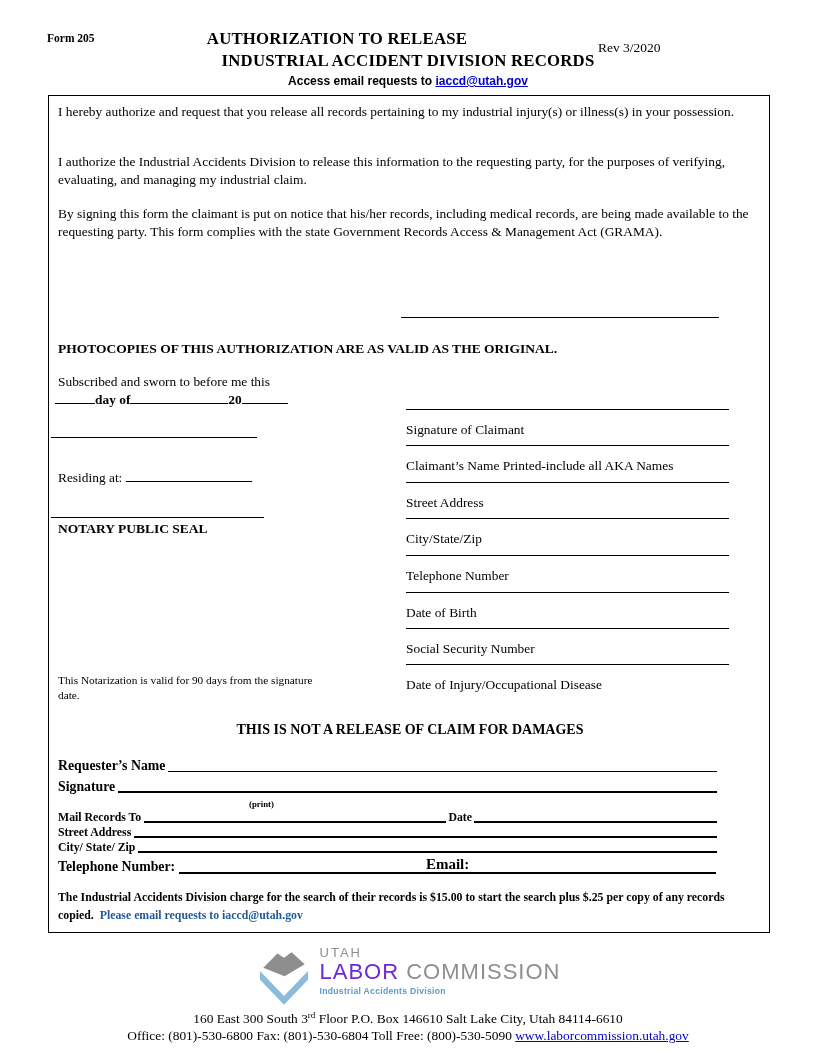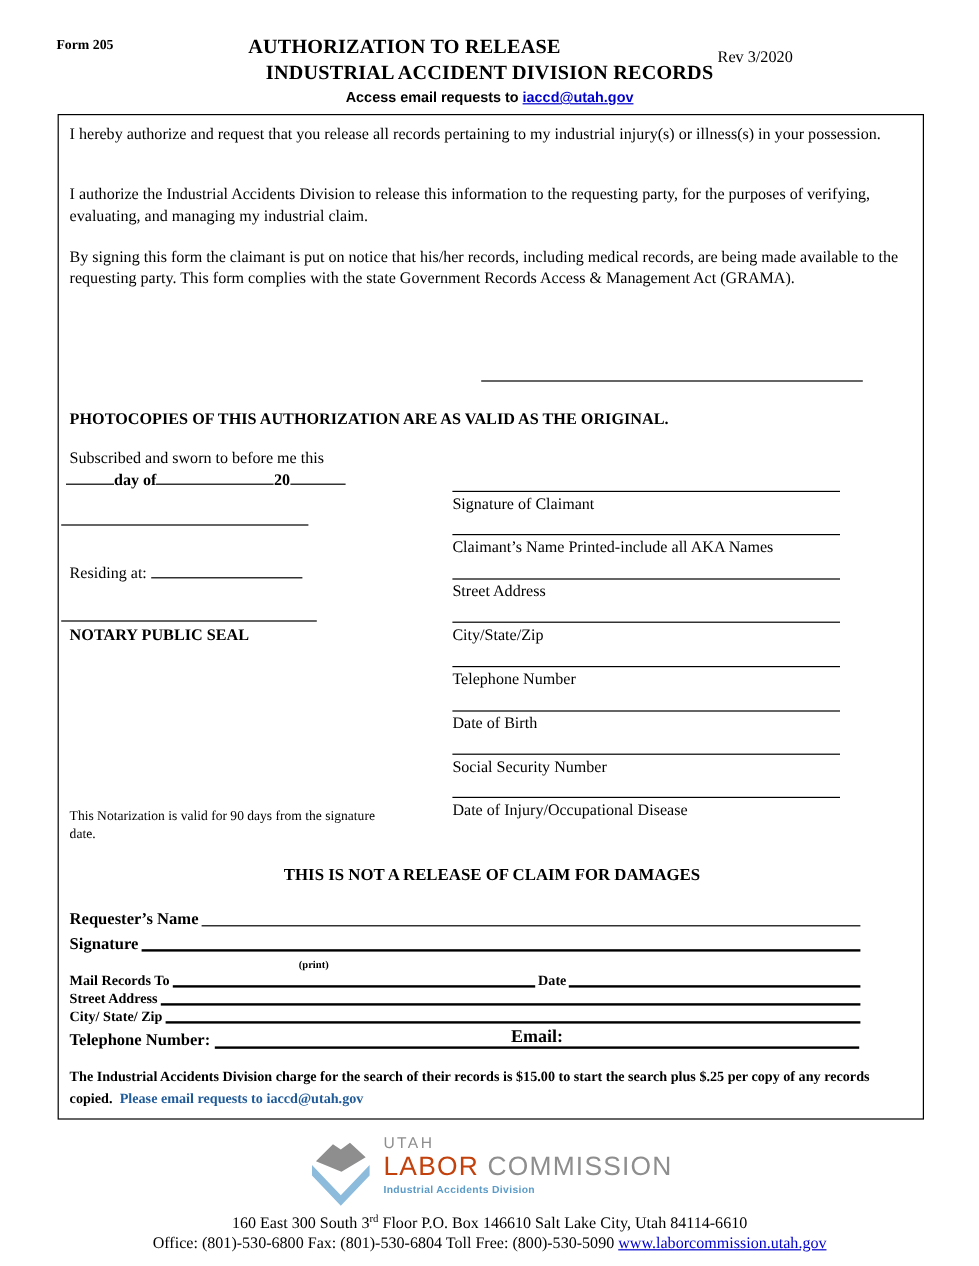--- a/index.html
+++ b/index.html
@@ -37,22 +37,22 @@
   .b1{width:40px;} .b2{width:98px;} .b3{width:46px;}
   .lhr{position:absolute;left:2px;width:206px;border-top:1.5px solid #000;}
   .lhr1{top:341px;}
   .residing{position:absolute;left:9px;top:371px;font-size:13.4px;white-space:nowrap;}
   .b4{width:126px;}
   .seal{position:absolute;left:2px;top:421px;width:206px;border-top:1.5px solid #000;
         padding:3px 0 0 7px;font-size:13.5px;font-weight:bold;}
   .valid-note{position:absolute;left:9px;top:577px;width:272px;font-size:11.3px;line-height:1.35;}
 
   
-  .rgroup{position:absolute;left:328px;width:323px;border-top:1.5px solid #000;
-          padding-top:2px;font-size:13.4px;}
+  .rgroup{position:absolute;left:357px;width:323px;border-top:1.5px solid #000;
+          padding-top:12px;font-size:13.4px;}
 
   .release-note{position:absolute;left:0;top:626px;width:722px;text-align:center;
                 font-size:14px;font-weight:bold;}
 
   
   .req-row{position:absolute;left:9px;width:661px;display:flex;align-items:flex-end;
            font-weight:bold;white-space:nowrap;}
   .wline{flex:1;border-bottom:1.8px solid #000;margin:0 2px 2px 3px;}
   .row-name{top:662px;font-size:13.8px;}
   .row-name .wline{border-bottom-width:1.4px;}
@@ -75,21 +75,21 @@
   .fee-blue{color:#1F5A99;margin-left:6px;cursor:pointer;}
 
   
   .logo-row{position:absolute;left:0;top:946px;width:816px;display:flex;
             justify-content:center;align-items:flex-start;gap:8px;
             font-family:"Liberation Sans", sans-serif;}
   .logo-icon{width:56px;height:60px;margin-top:2px;}
   .logo-text{display:flex;flex-direction:column;line-height:1;}
   .logo-utah{color:#8E8E8E;font-size:13px;letter-spacing:2px;margin-bottom:2px;}
   .logo-main{font-size:22px;letter-spacing:1px;}
-  .logo-labor{color:#c2410c;}
+  .logo-labor{color:#6d28d9;}
   .logo-comm{color:#8E8E8E;}
   .logo-div{color:#5B9BC8;font-size:8.6px;font-weight:bold;margin-top:4px;letter-spacing:.3px;}
 
   .addr{position:absolute;left:0;top:1010px;width:816px;text-align:center;font-size:13.4px;}
   .addr sup{font-size:9px;}
   .contact{position:absolute;left:0;top:1028px;width:816px;text-align:center;font-size:13.4px;}
 </style>
 </head>
 <body>
 

